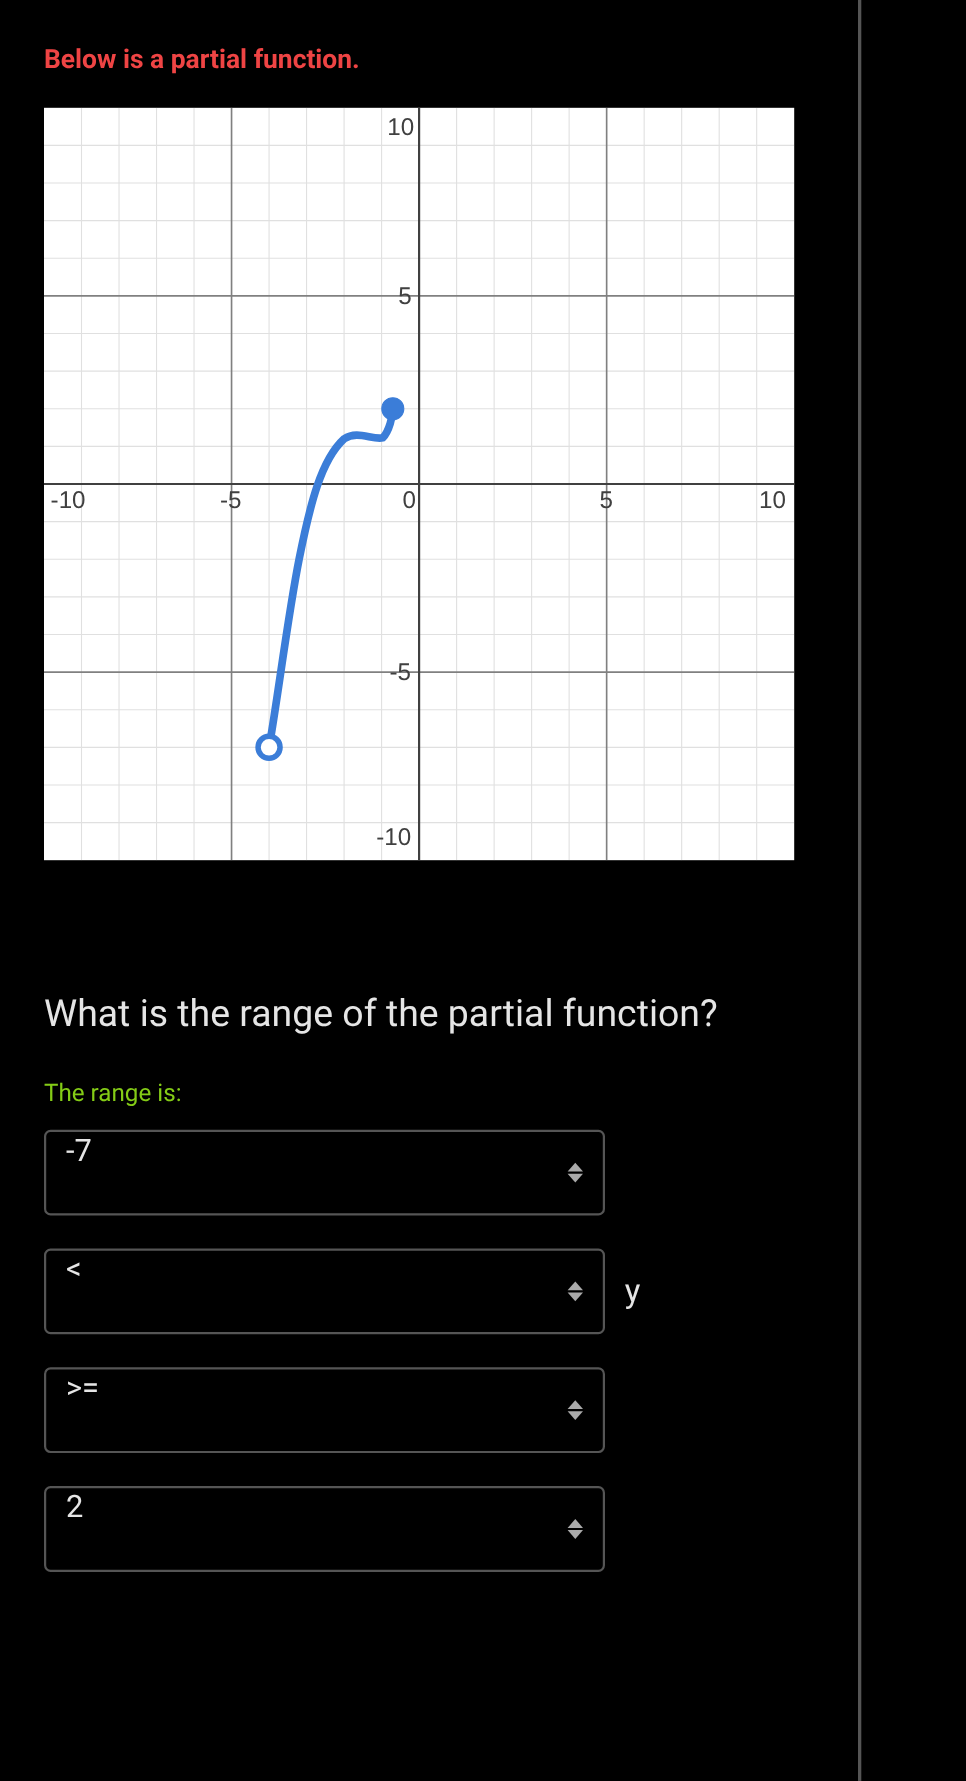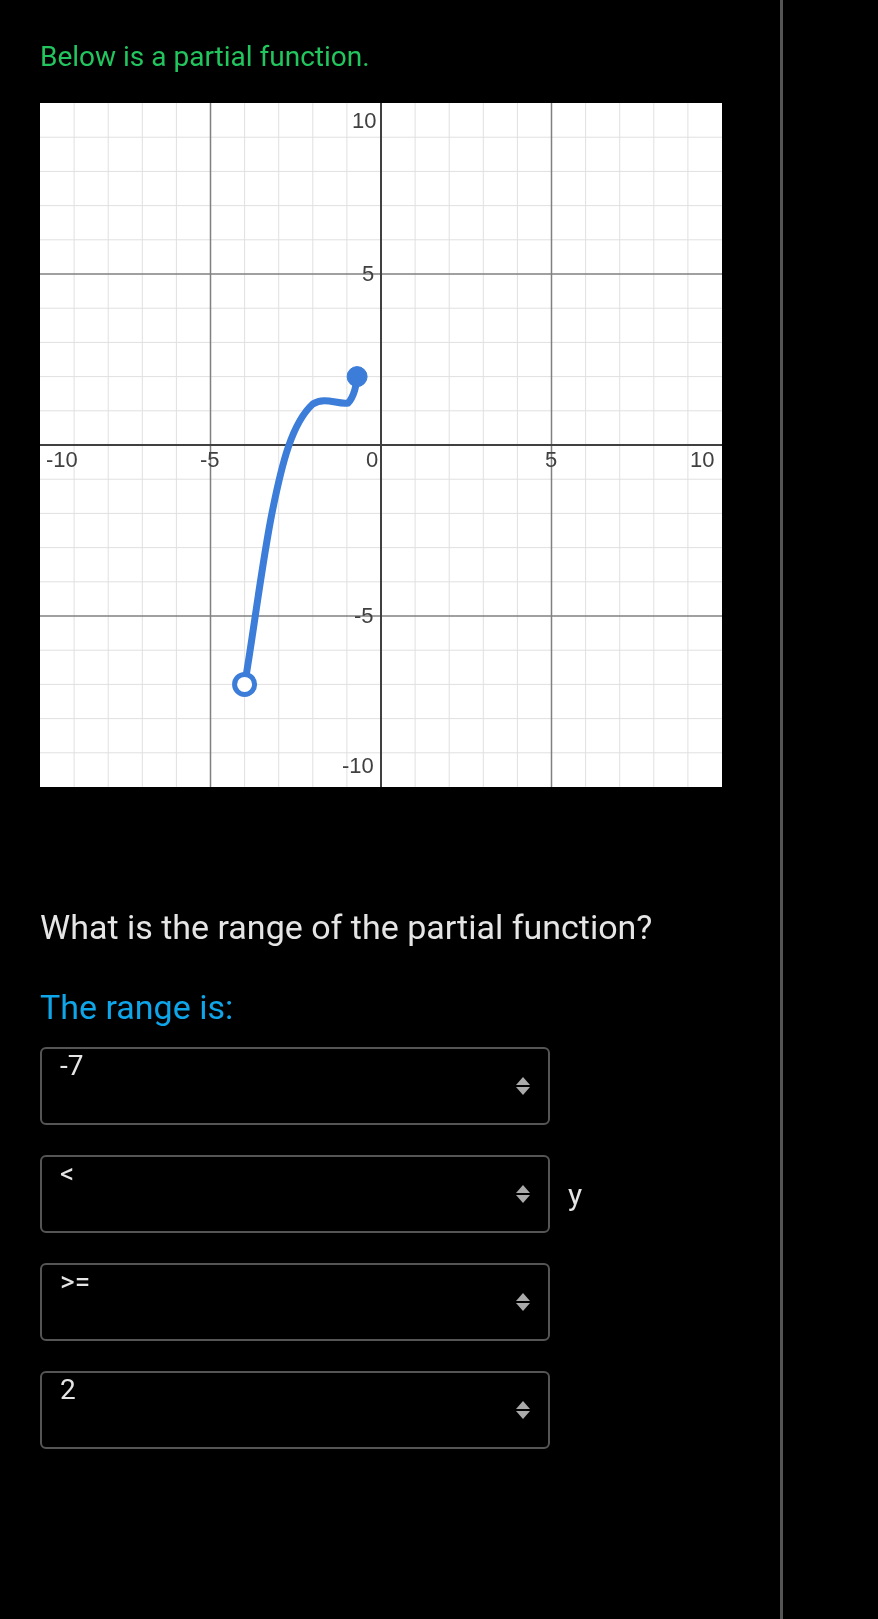--- a/index.html
+++ b/index.html
@@ -14,24 +14,24 @@
     }
     .vertical-divider {
       position: absolute;
       top: 0;
       right: 95px;
       width: 3px;
       height: 100%;
       background: #555;
     }
     .prompt-text {
-      font-size: 28px;
-      color: #22c55e;
+      font-size: 24px;
+      color: #ef4444;
       margin-bottom: 30px;
-      font-weight: 400;
+      font-weight: 700;
     }
     .chart-container {
       background: #ffffff;
       width: 682px;
       height: 684px;
       position: relative;
       overflow: hidden;
     }
     .chart-svg {
       width: 100%;
@@ -73,22 +73,22 @@
     .question-block {
       margin-top: 120px;
     }
     .question-text {
       font-size: 34px;
       color: #e5e5e5;
       margin-bottom: 40px;
       font-weight: 400;
     }
     .range-label {
-      font-size: 34px;
-      color: #0ea5e9;
+      font-size: 22px;
+      color: #84cc16;
       margin-bottom: 20px;
       font-weight: 400;
     }
     .select-row {
       display: flex;
       align-items: center;
       margin-bottom: 30px;
     }
     .select-wrap {
       position: relative;

